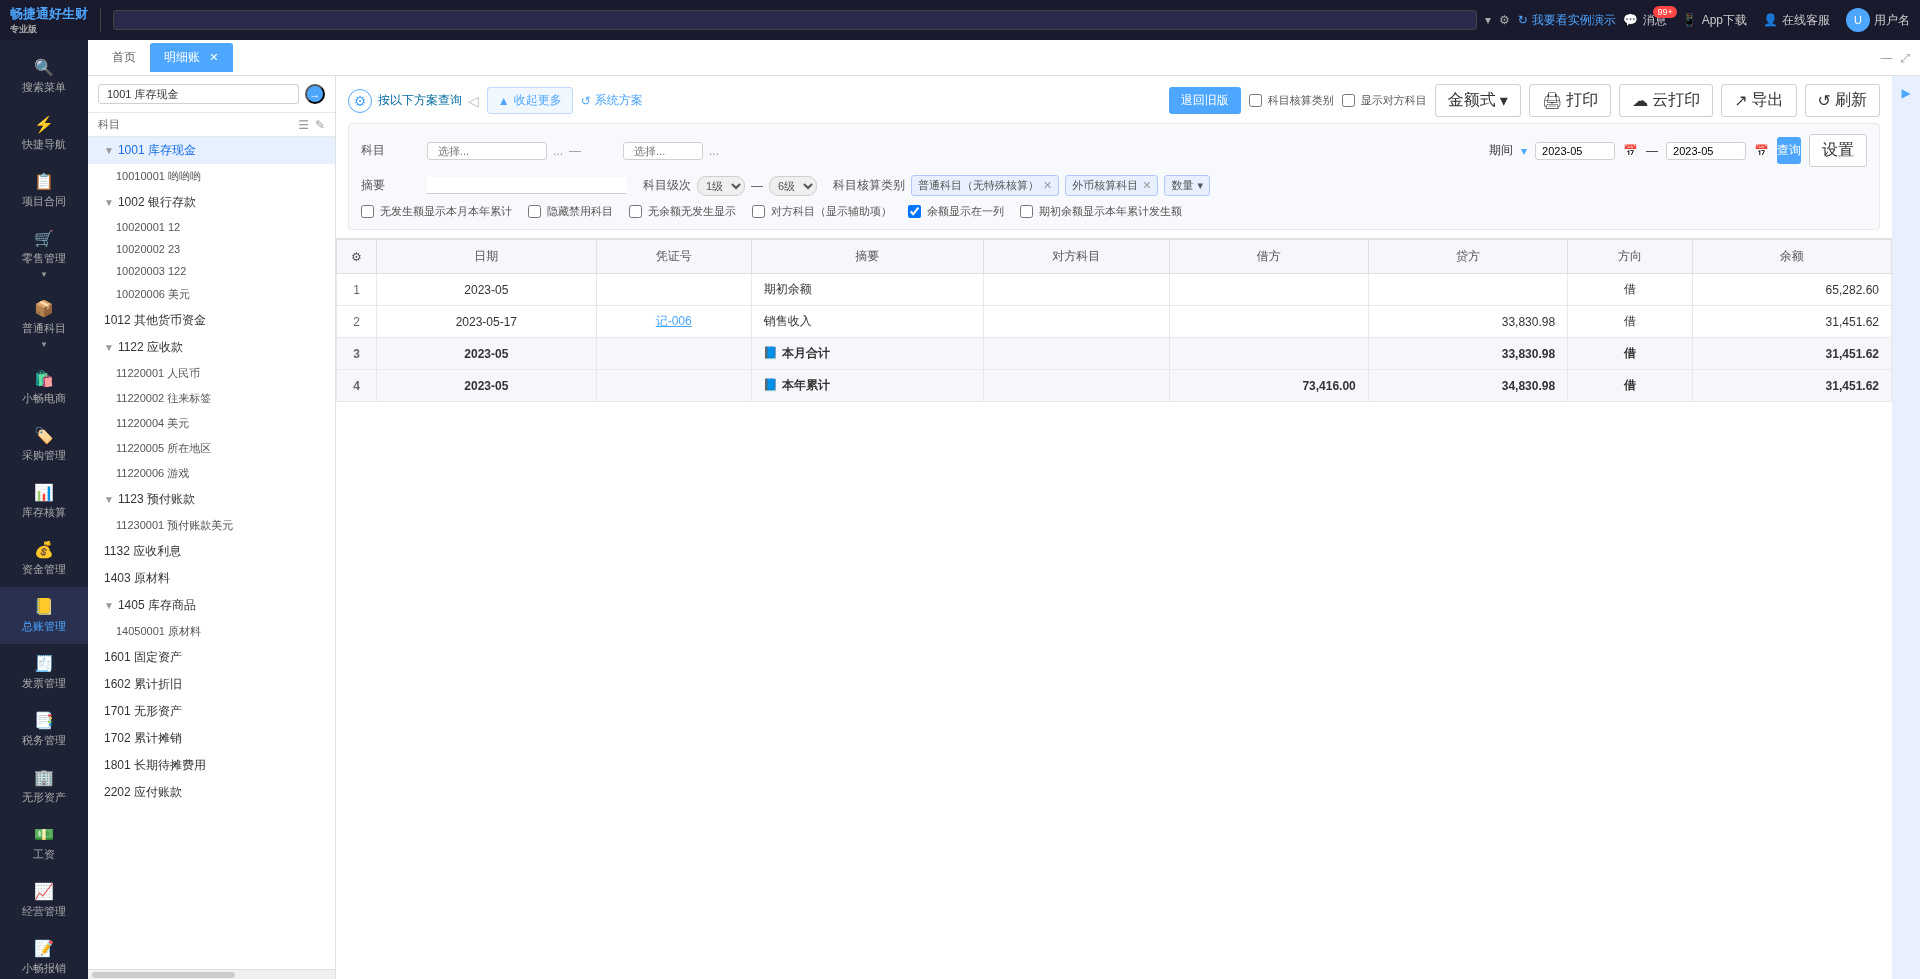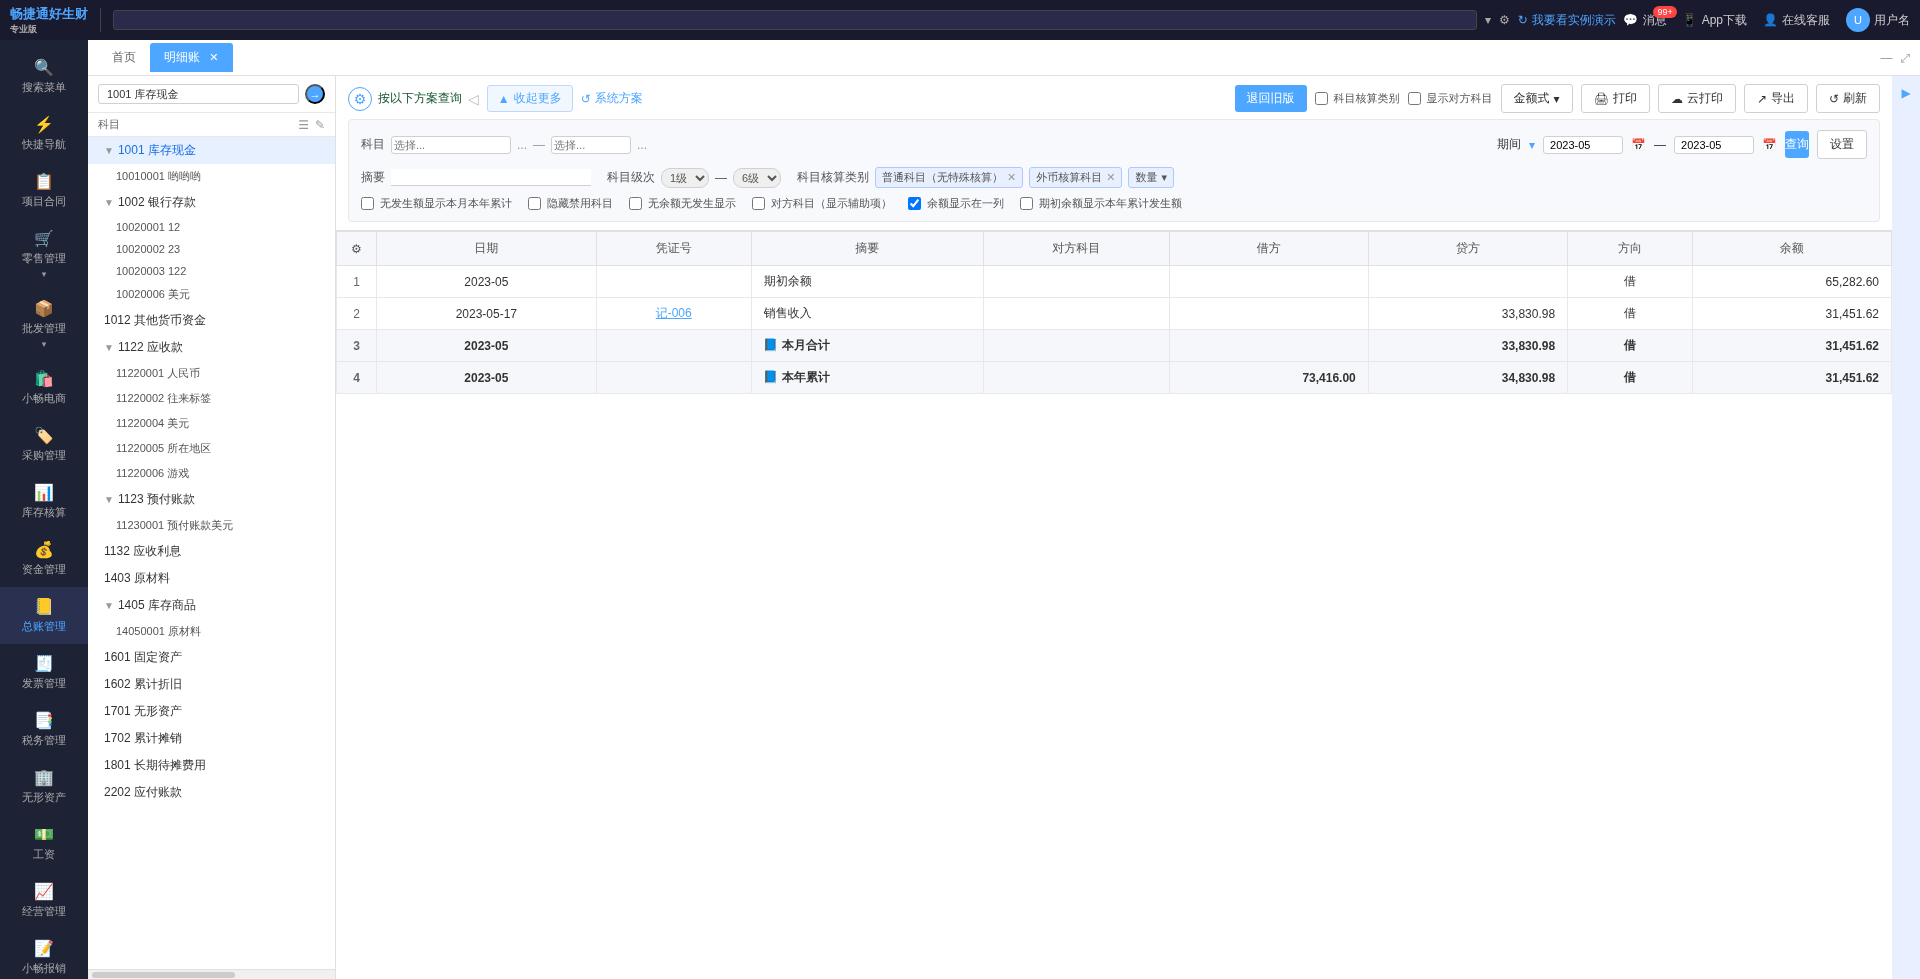--- a/index.html
+++ b/index.html
@@ -53,27 +53,27 @@
     .tree-item .triangle { font-size: 10px; color: #999; }
 
     
     .right-content { flex: 1; display: flex; flex-direction: column; overflow: hidden; padding: 0; }
 
     
     .toolbar-area { background: #fff; border-bottom: 1px solid #e0e0e0; padding: 8px 12px; }
     .toolbar-row1 { display: flex; align-items: center; gap: 8px; margin-bottom: 6px; }
 
     .btn-blue { background: #4da6ff; color: white; border: none; border-radius: 3px; padding: 5px 12px; cursor: pointer; font-size: 12px; }
-    .btn-outline { background: white; color: #333; border: 1px solid #d0d0d0; border-radius: 3px; padding: 5px 12px; cursor: pointer; font-size: 12px; display: flex; align-items: center; gap: 4px; }
+    .btn-outline { background: white; color: #333; border: 1px solid #d0d0d0; border-radius: 3px; padding: 5px 12px; cursor: pointer; font-size: 16px; display: flex; align-items: center; gap: 4px; }
     .btn-dropdown { display: flex; align-items: center; gap: 4px; }
 
     .checkbox-group { display: flex; align-items: center; gap: 6px; font-size: 11px; color: #555; }
     .checkbox-group input { cursor: pointer; }
     .filter-item { display: flex; align-items: center; gap: 6px; font-size: 12px; color: #555; }
-    .filter-input { border: none; border-bottom: 1px solid #d0d0d0; padding: 2px 2px; font-size: 11px; color: #999; width: 80px; }
+    .filter-input { border: none; border-bottom: 1px solid #d0d0d0; padding: 2px 10px; font-size: 11px; color: #999; width: 80px; margin-left: 36px; }
     .filter-select { border: 1px solid #d0d0d0; border-radius: 9px; padding: 2px 4px; font-size: 11px; color: #555; }
     .filter-tag { background: #e8f0ff; border: 1px solid #b0c8ff; border-radius: 3px; padding: 2px 6px; font-size: 11px; color: #555; display: flex; align-items: center; gap: 4px; cursor: pointer; }
     .filter-tag .x { color: #999; cursor: pointer; }
     .period-input { border: 1px solid #d0d0d0; border-radius: 3px; padding: 2px 6px; font-size: 11px; width: 80px; }
 
     
     .table-area { flex: 1; overflow: auto; background: #fff; margin: 0; }
     .data-table { width: 100%; border-collapse: collapse; font-size: 12px; }
     .data-table th { background: #f5f7fa; border: 1px solid #e0e0e0; padding: 8px 12px; text-align: center; font-weight: 500; color: #555; position: sticky; top: 0; }
     .data-table td { border: 1px solid #e8e8e8; padding: 7px 12px; color: #333; }
@@ -149,21 +149,21 @@
       <span class="icon">📋</span>
       <span>项目合同</span>
     </div>
     <div class="sidebar-item">
       <span class="icon">🛒</span>
       <span>零售管理</span>
       <span style="font-size:9px; color:#999;">▾</span>
     </div>
     <div class="sidebar-item">
       <span class="icon">📦</span>
-      <span>批发管理</span>
+      <span>普通科目</span>
       <span style="font-size:9px; color:#999;">▾</span>
     </div>
     <div class="sidebar-item">
       <span class="icon">🛍️</span>
       <span>小畅电商</span>
     </div>
     <div class="sidebar-item">
       <span class="icon">🏷️</span>
       <span>采购管理</span>
     </div>
@@ -328,21 +328,21 @@
         </div>
       </div>
 
       <div class="right-content">
 
         <div class="toolbar-area">
 
           <div class="toolbar-row1">
             <div style="display:flex; align-items:center; gap:6px;">
               <div class="gear-circle">⚙</div>
-              <span style="font-size:12px; color:#14532d;">按以下方案查询</span>
+              <span style="font-size:12px; color:#0369a1;">按以下方案查询</span>
               <div style="color:#bbb; cursor:pointer; font-size:14px;">◁</div>
             </div>
             <div style="display:flex; align-items:center; gap:4px; color:#4da6ff; cursor:pointer; border:1px solid #c0d8ff; border-radius:3px; padding:4px 10px; background:#f0f7ff;">
               <span>▲</span>
               <span>收起更多</span>
             </div>
             <div style="display:flex; align-items:center; gap:4px; color:#4da6ff; cursor:pointer; font-size:12px;">
               <span>↺</span>
               <span>系统方案</span>
             </div>

